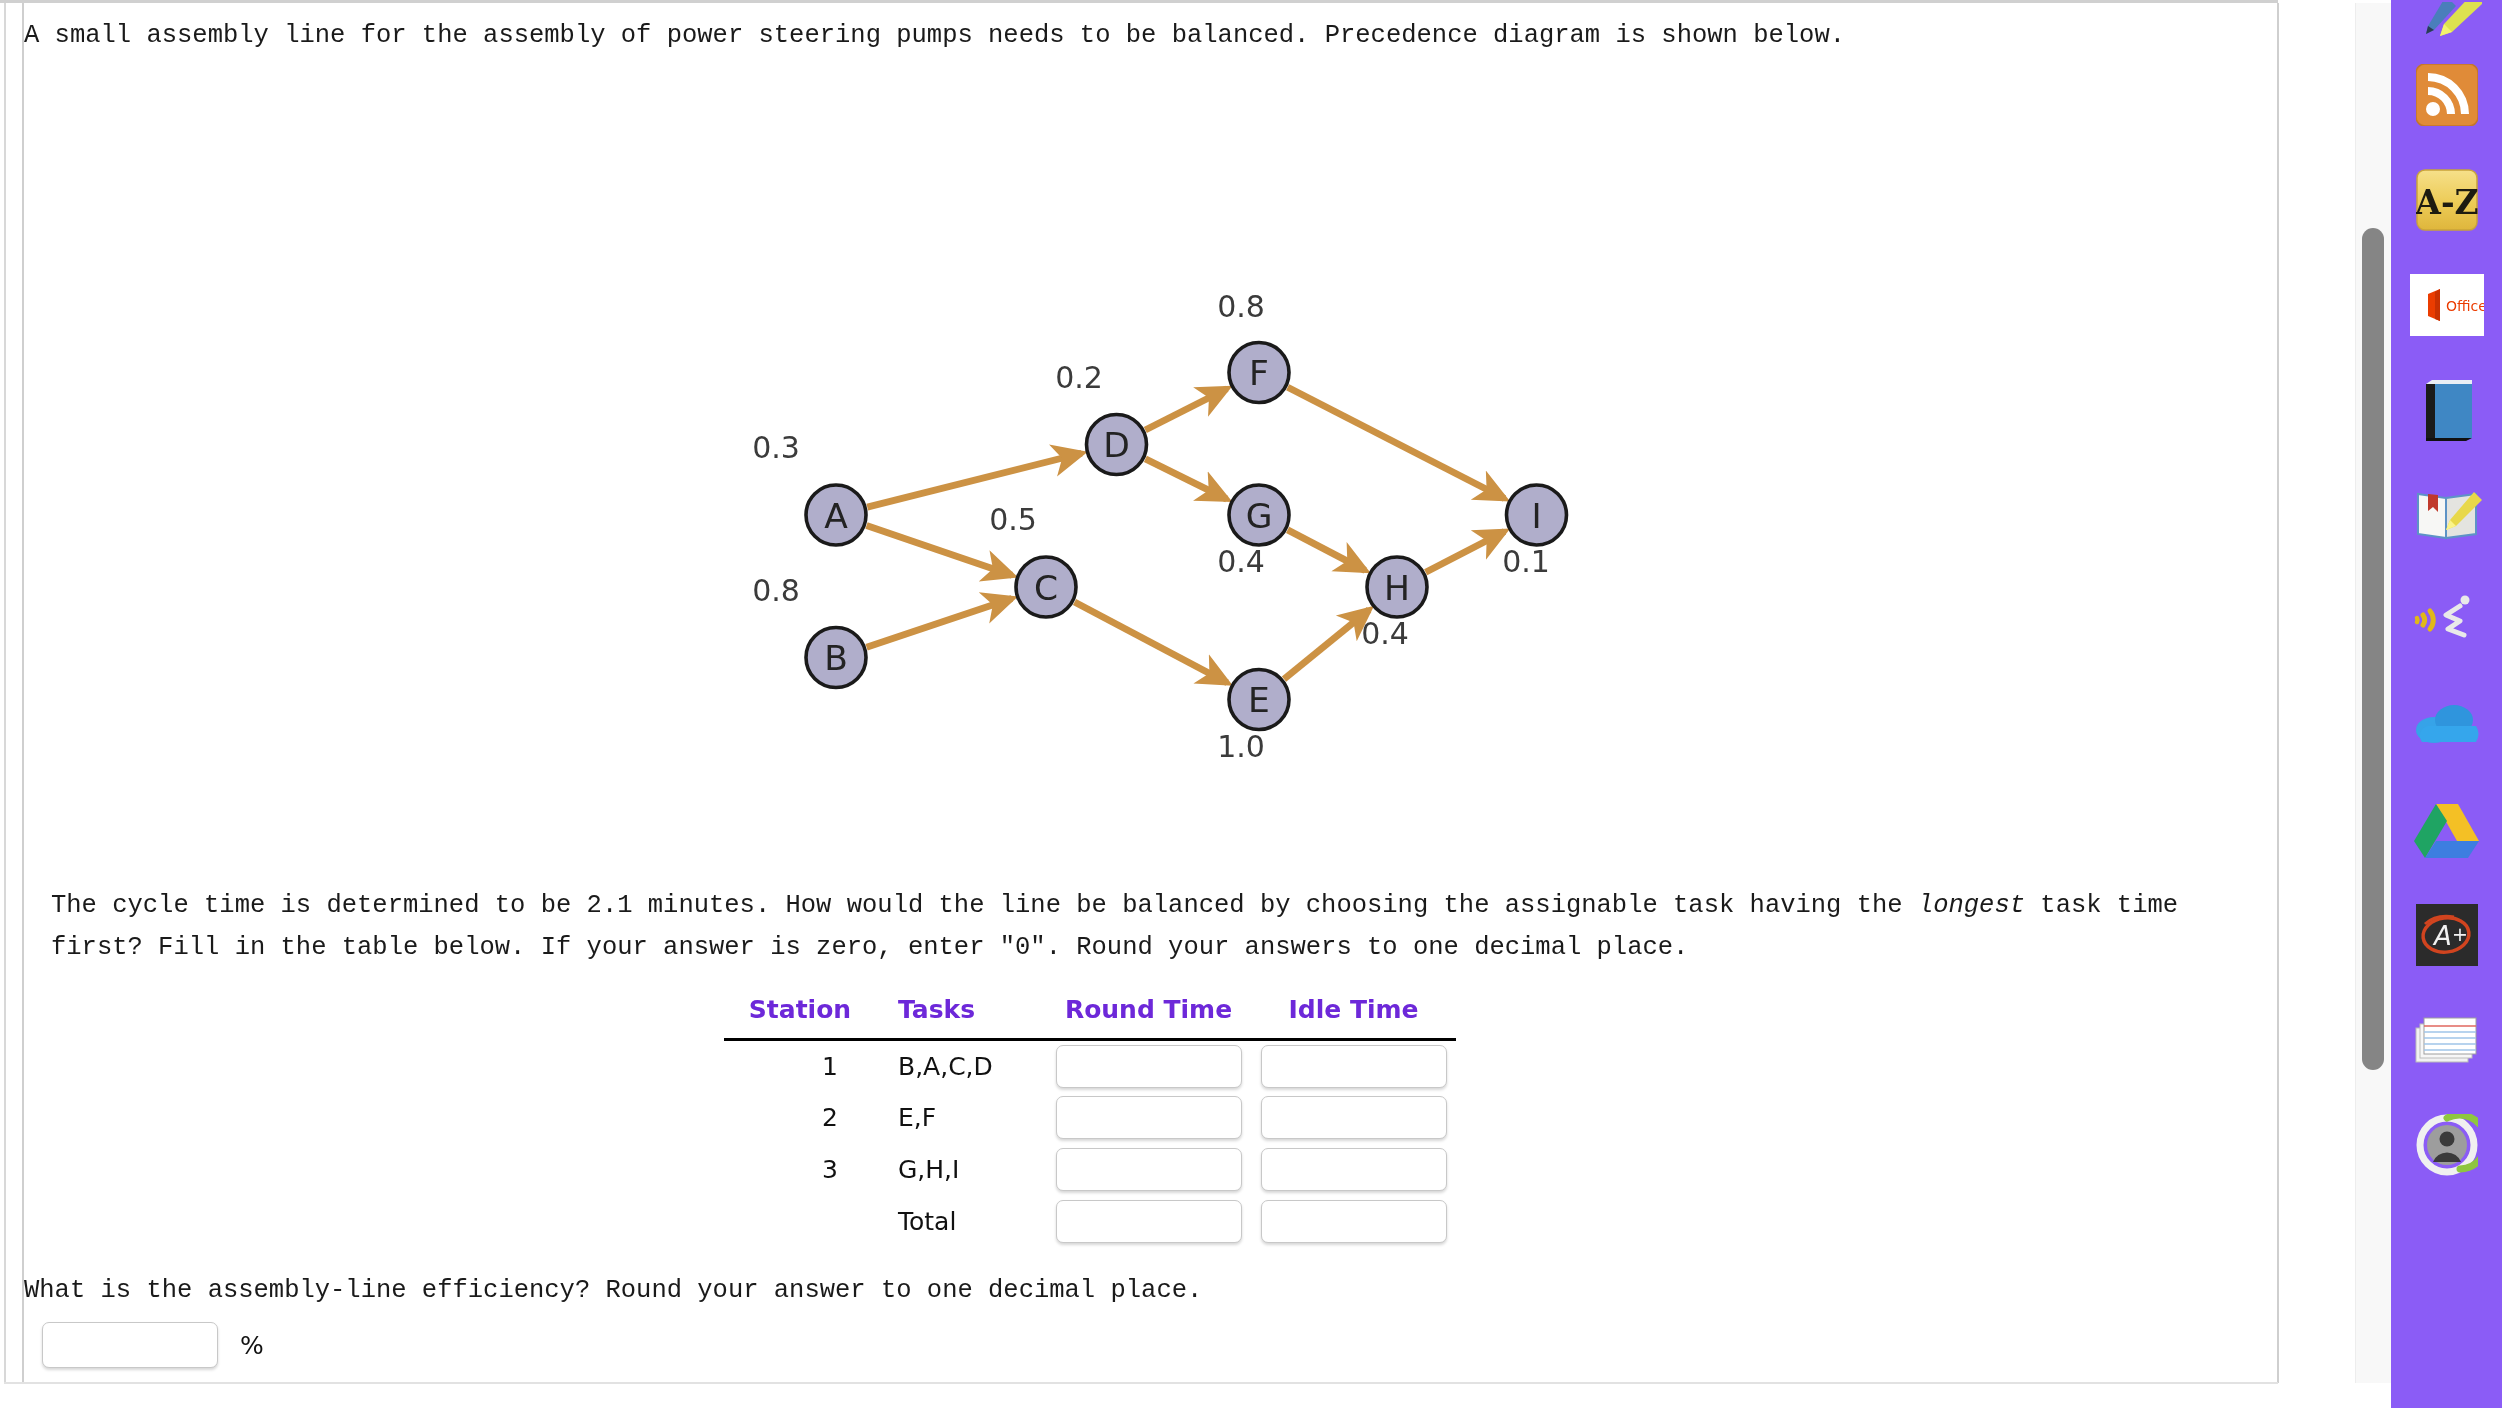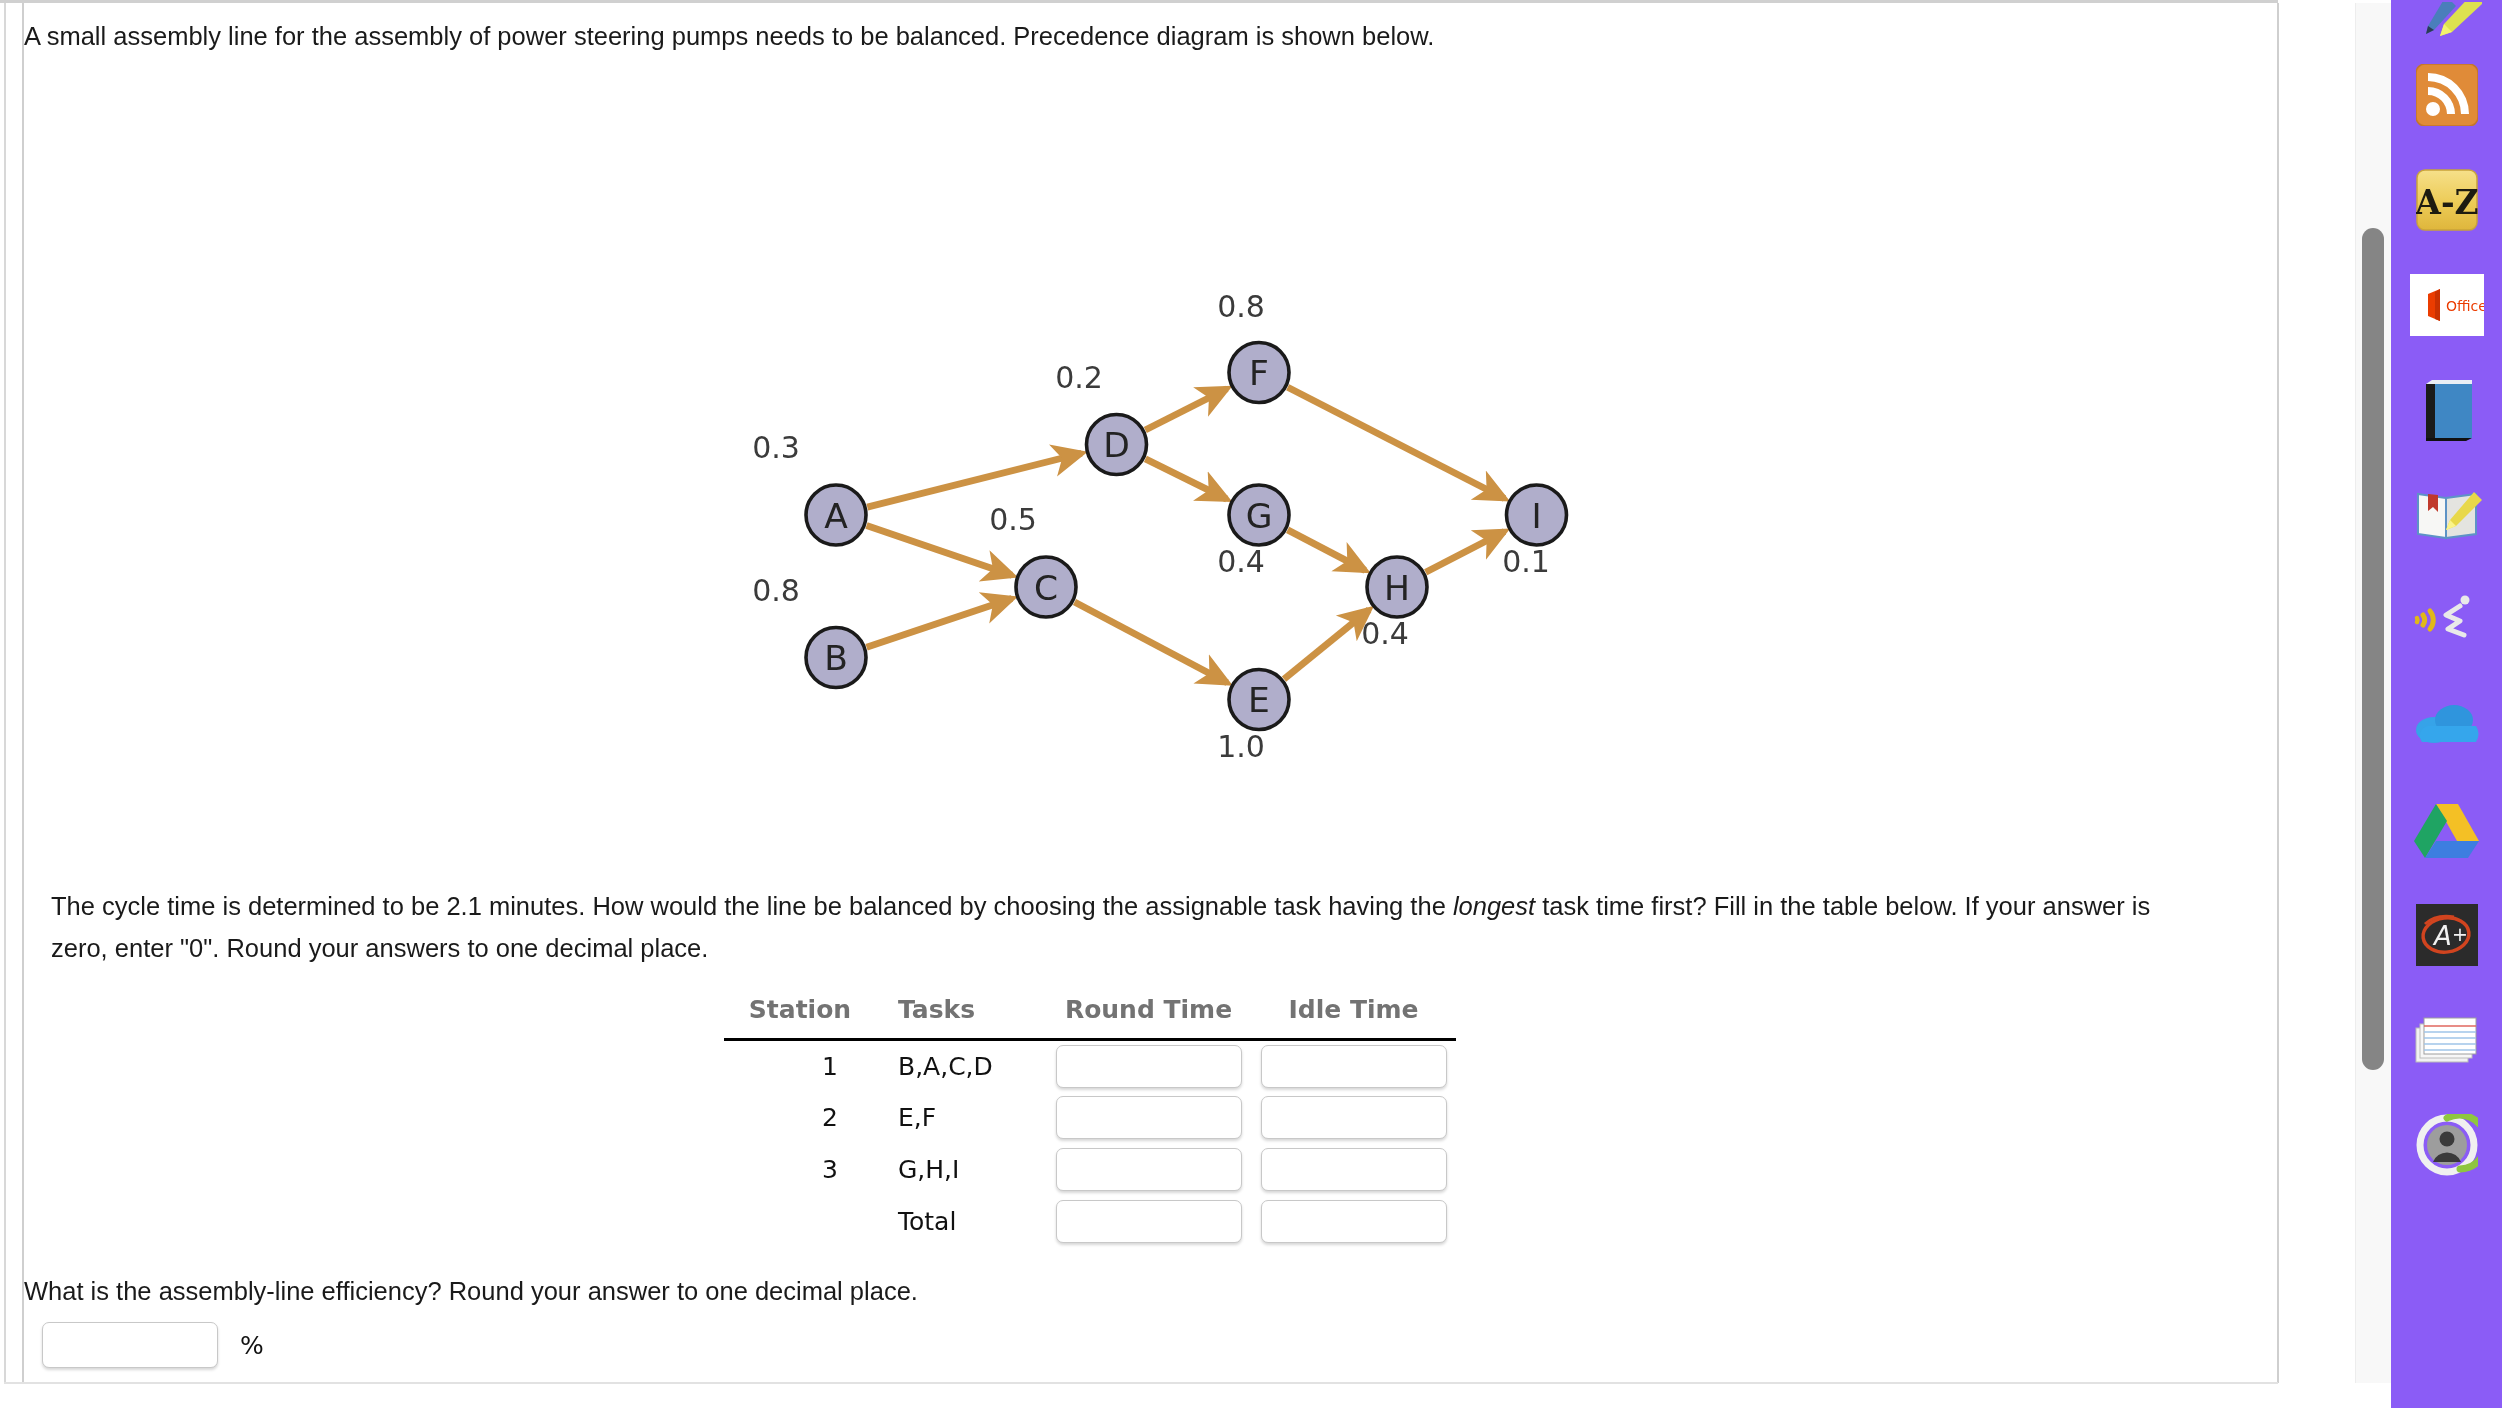--- a/index.html
+++ b/index.html
@@ -59,21 +59,21 @@
     width: 2253px;
     height: 1377px;
     background: #ffffff;
     overflow: hidden;
   }
 
   .prose {
     font-size: 25.5px;
     line-height: 42px;
     color: #1a1a1a;
-    font-family: Liberation Sans, sans-serif;
+    font-family: Liberation Mono, monospace;
   }
 
   #intro-text {
     position: absolute;
     left: 0px; top: 10px;
     width: 2200px;
   }
 
   #question-text {
     position: absolute;
@@ -100,21 +100,21 @@
   
   #balance-table {
     position: absolute;
     left: 700px;
     top: 990px;
     border-collapse: collapse;
   }
   #balance-table th {
     font-size: 25px;
     font-weight: bold;
-    color: #737373;
+    color: #6d28d9;
     padding: 0 0 14px 0;
     text-align: center;
     border-bottom: 3px solid #000;
     font-family: "DejaVu Sans", "Liberation Sans", sans-serif;
   }
   #balance-table th.c-station { width: 152px; }
   #balance-table th.c-tasks   { width: 170px; text-align: left; padding-left: 22px;}
   #balance-table th.c-total   { width: 205px; }
   #balance-table th.c-idle    { width: 205px; }
 

